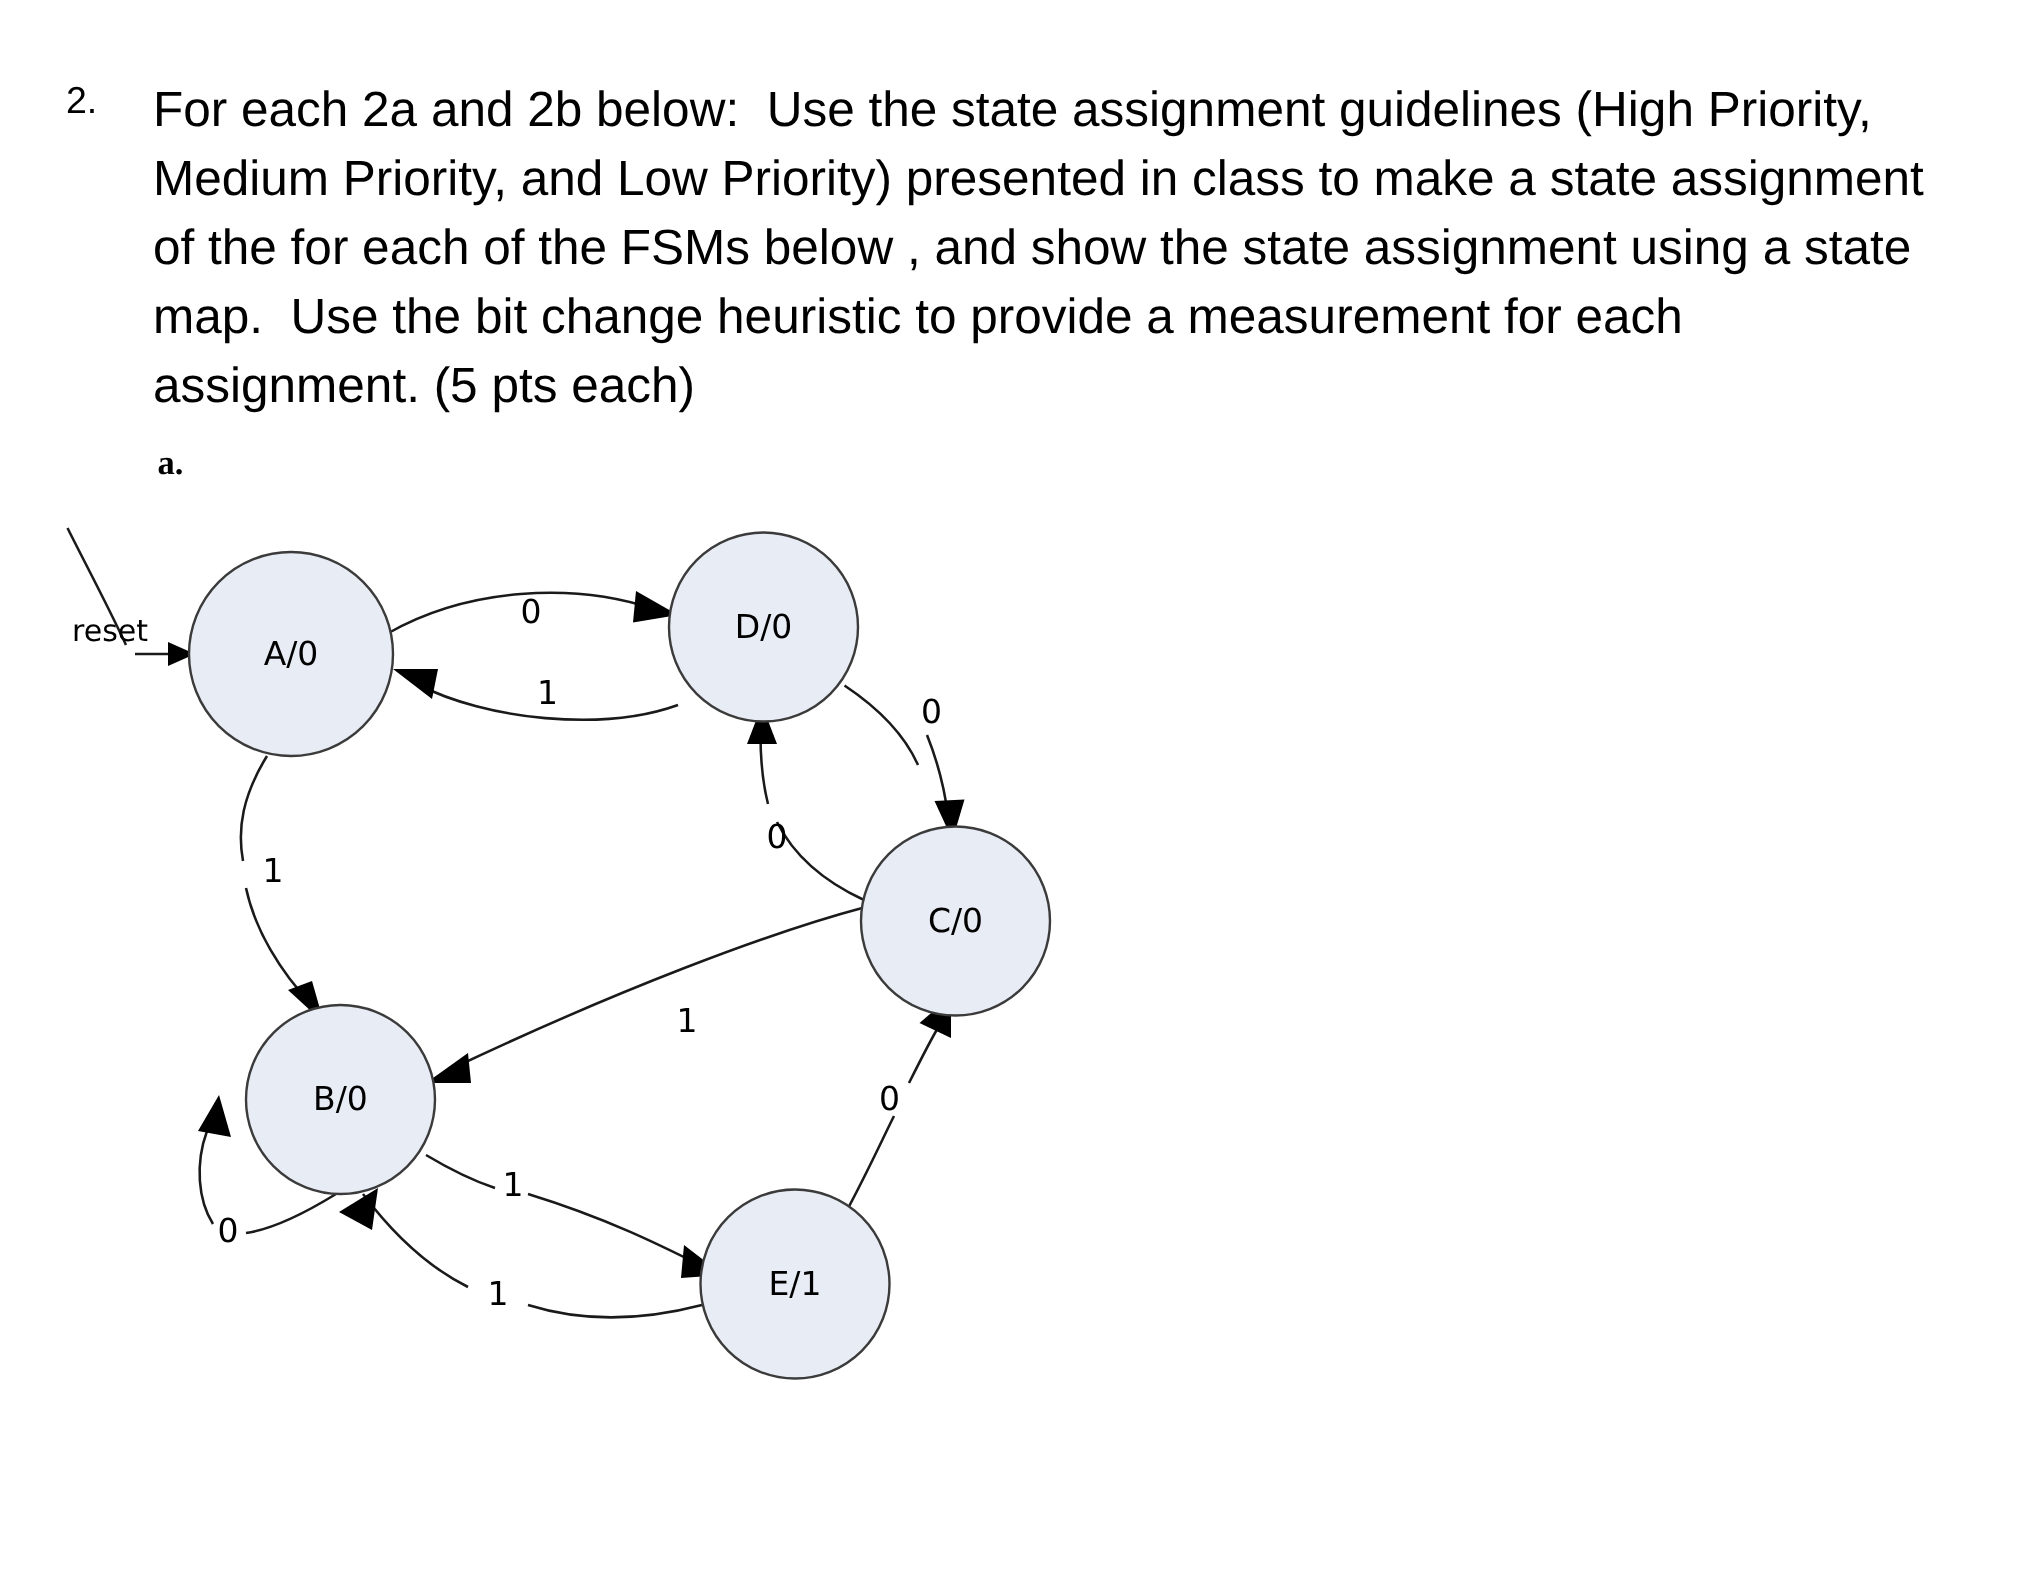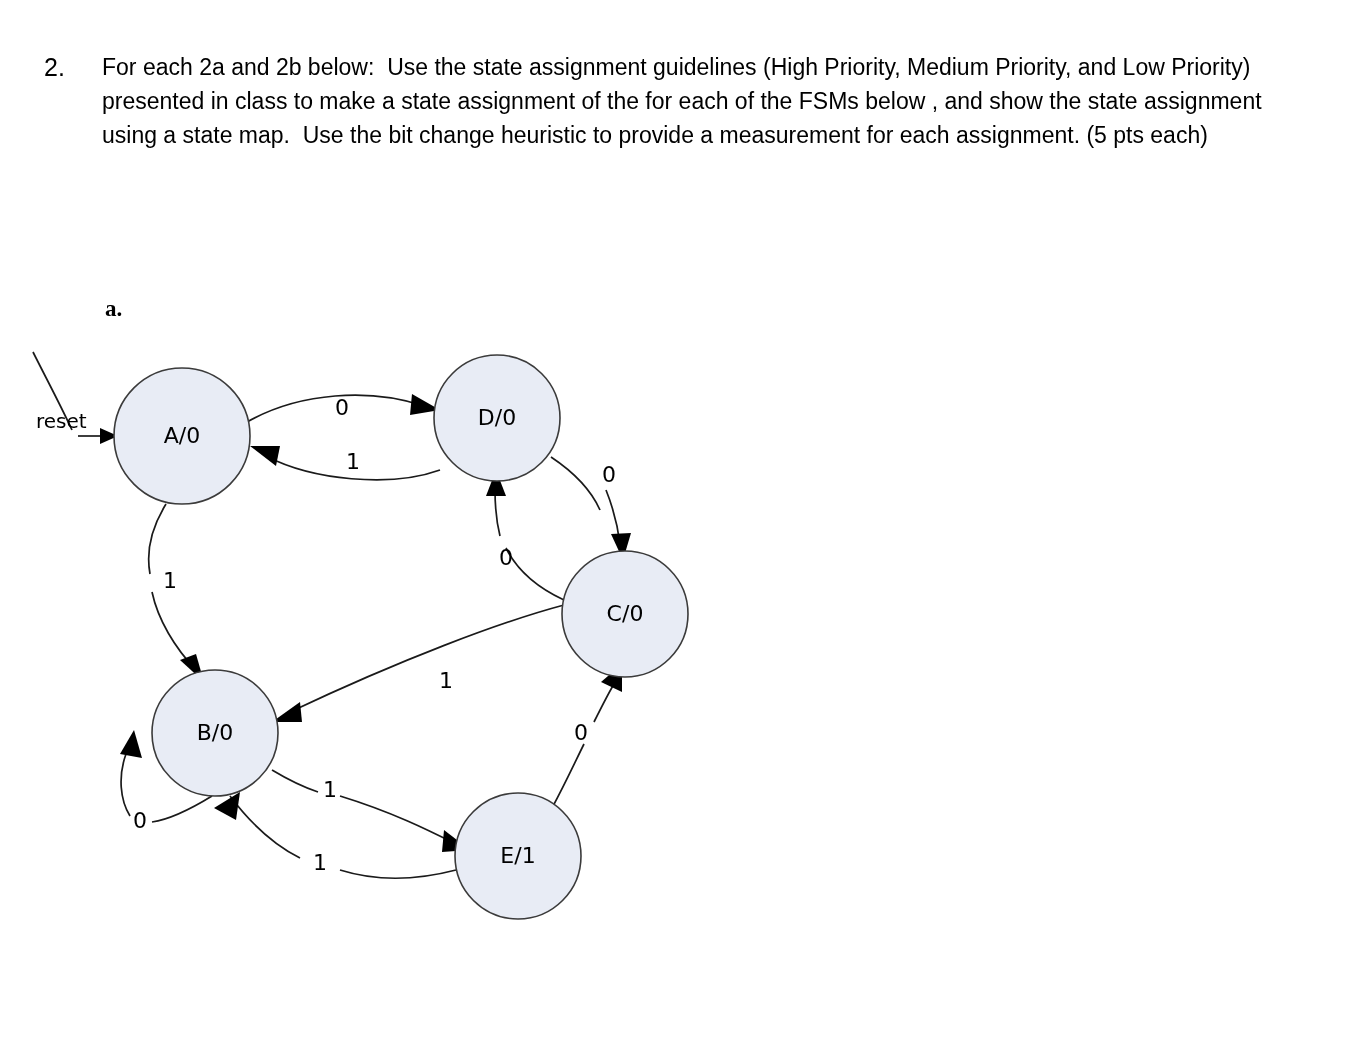--- a/index.html
+++ b/index.html
@@ -27,42 +27,42 @@
   #question-number {
     width: 58px;
     flex: 0 0 58px;
     font-size: 25px;
     line-height: 35px;
     color: #000000;
     font-family: "Liberation Sans", sans-serif;
   }
   #question-text {
     flex: 1 1 auto;
-    font-size: 23px;
-    line-height: 34px;
+    font-size: 33px;
+    line-height: 46px;
     color: #000000;
     font-family: "Liberation Sans", sans-serif;
     white-space: pre-wrap;
   }
 
   
   #part-label {
     position: absolute;
     left: 105px;
     top: 296px;
     font-size: 23px;
     font-family: "Liberation Serif", serif;
     font-weight: bold;
     color: #000000;
   }
 
   
   #fsm-diagram {
     position: absolute;
-    left: 0px;
+    left: 12px;
     top: 330px;
     width: 760px;
     height: 620px;
   }
   #fsm-svg {
     display: block;
   }
   .state-circle {
     fill: #e8ecf5;
     stroke: #3b3b3b;

